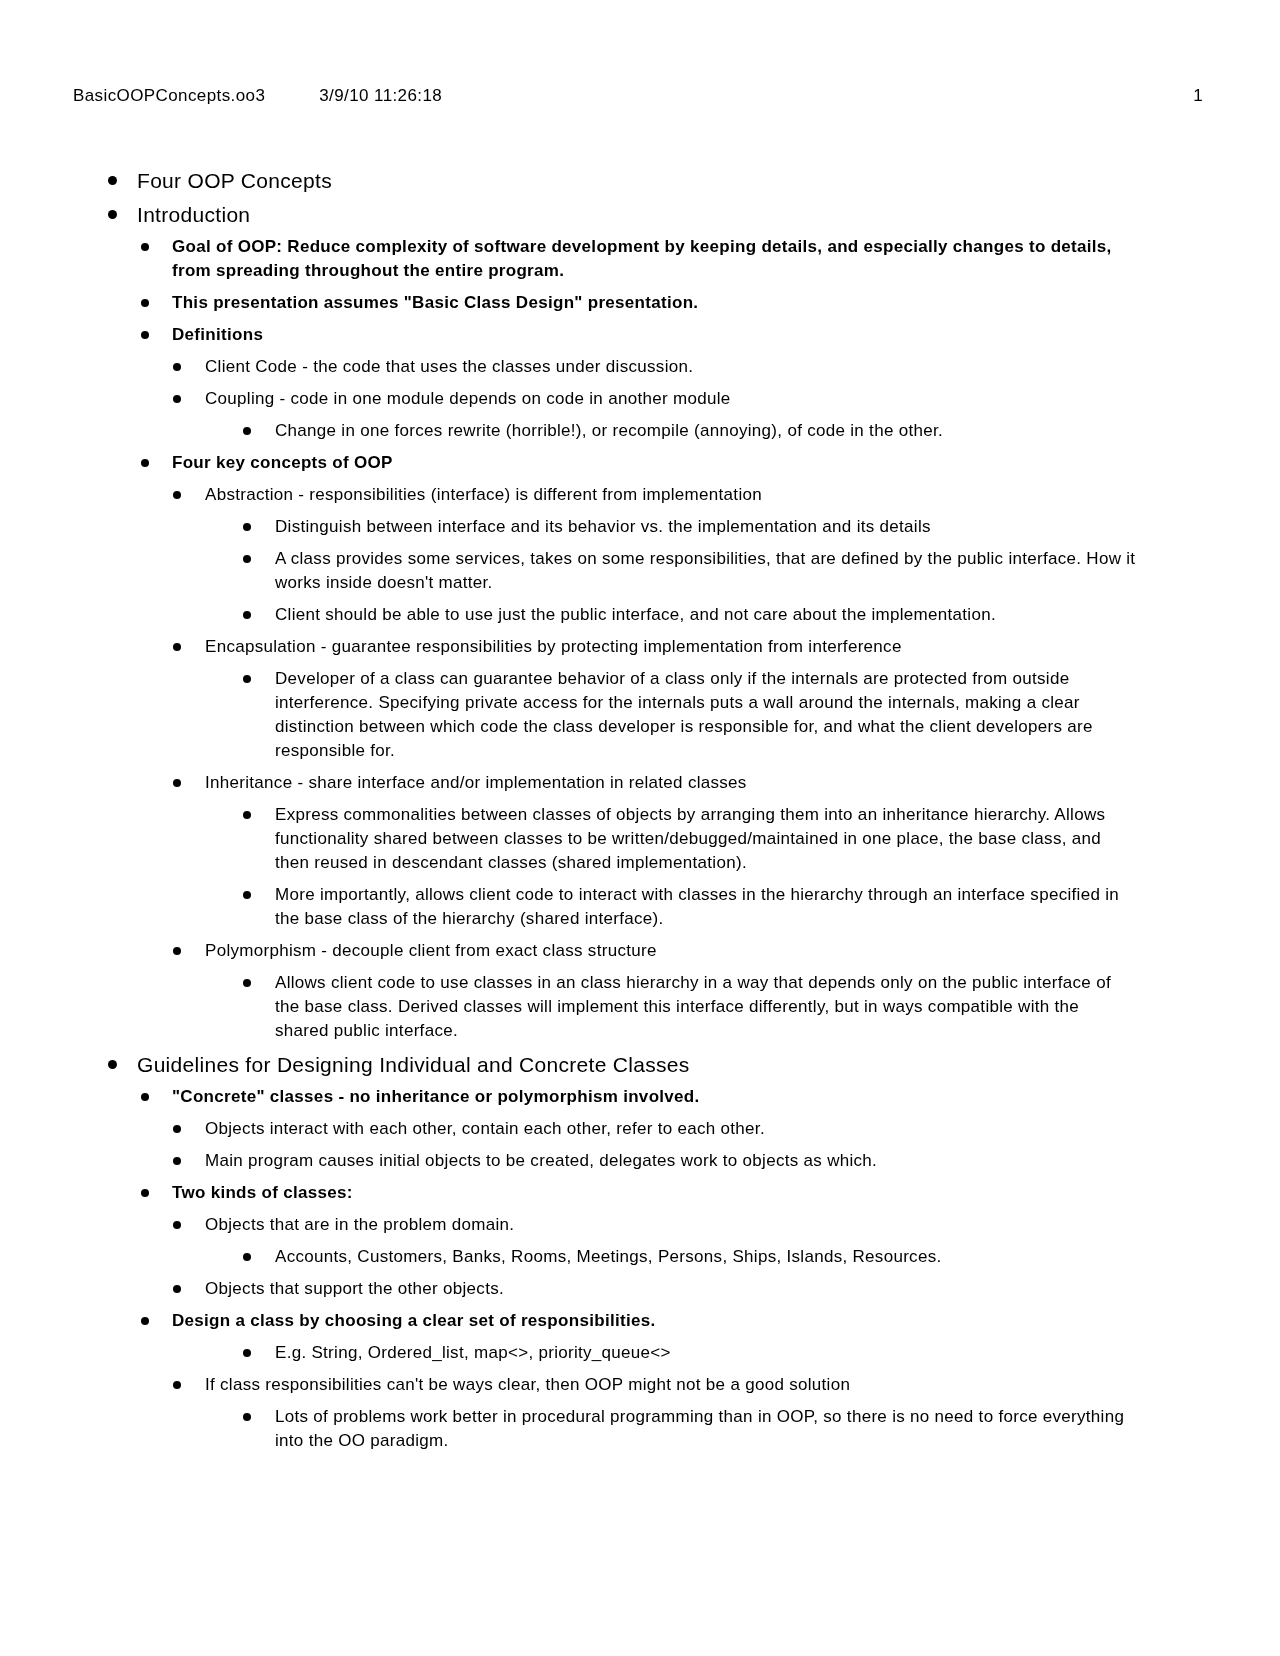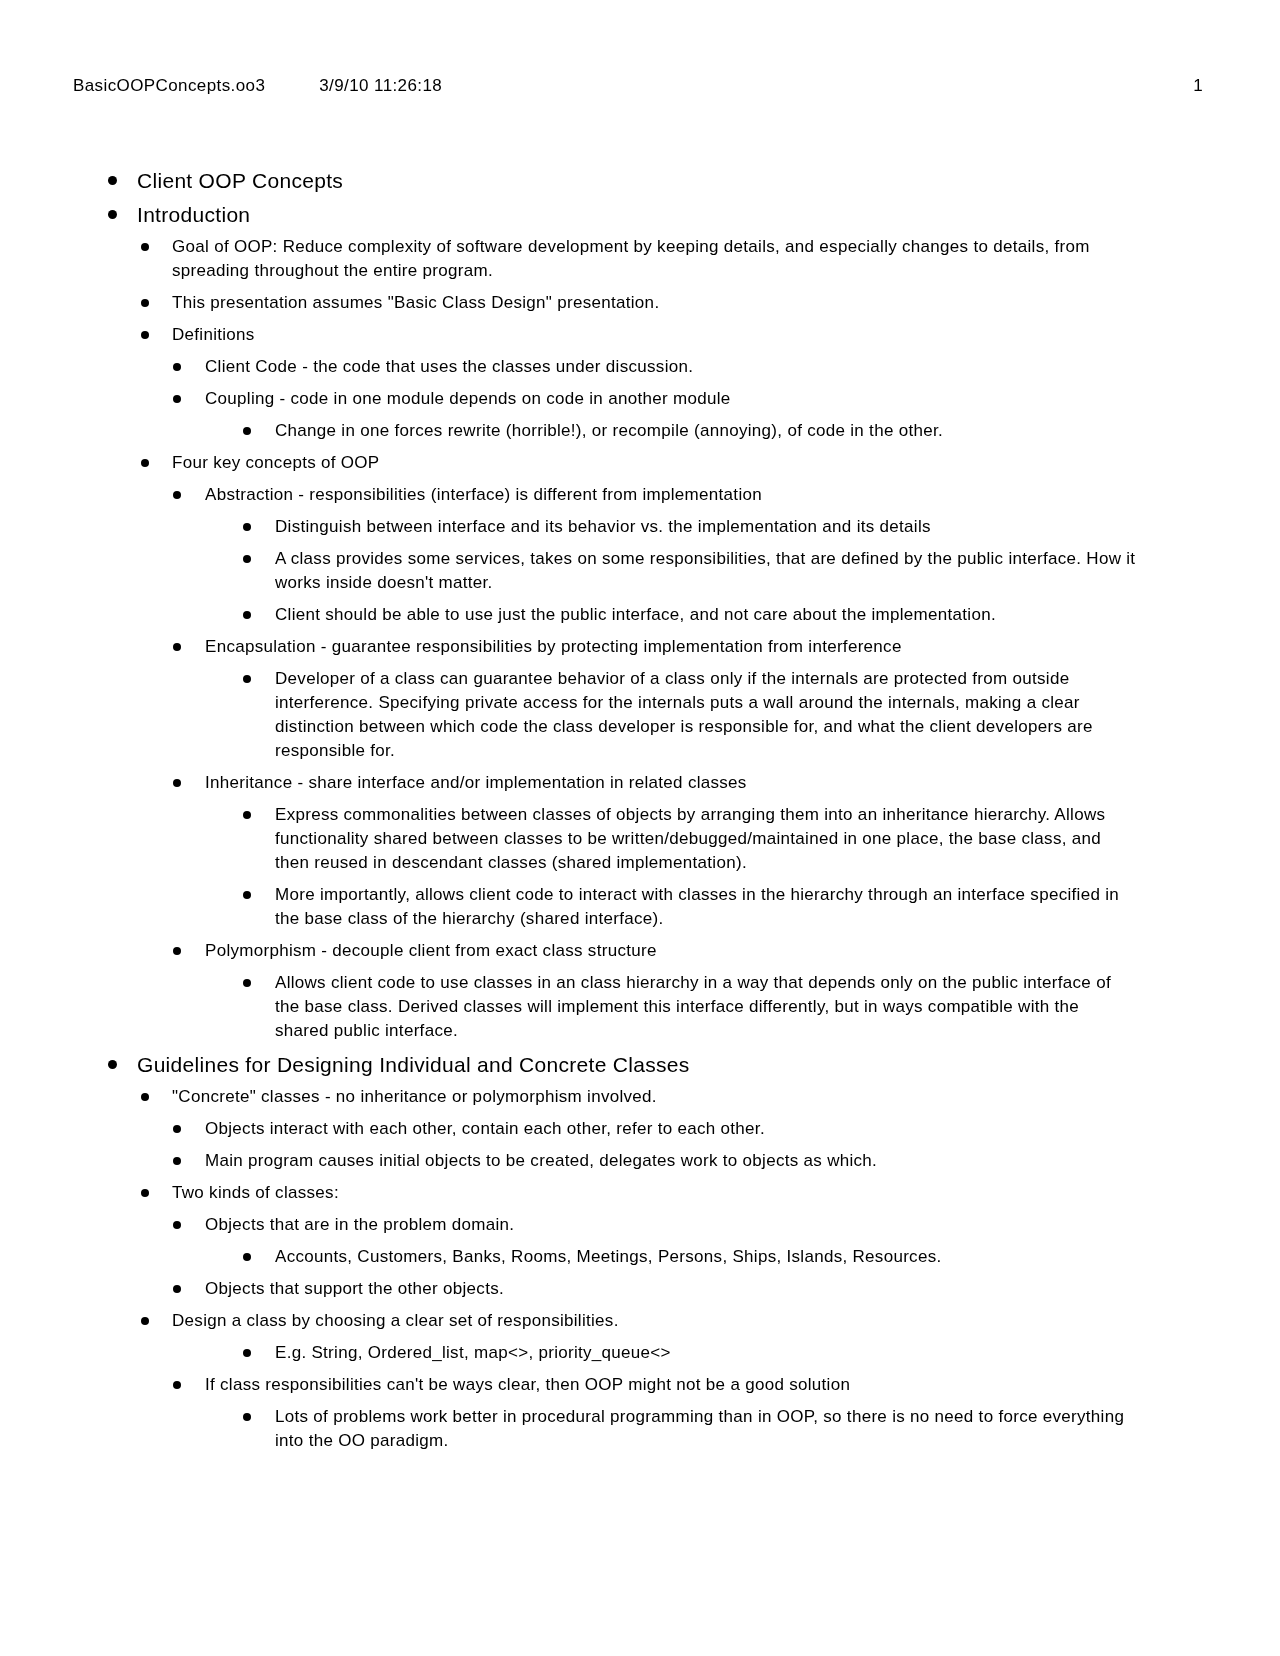--- a/index.html
+++ b/index.html
@@ -10,21 +10,21 @@
   body {
     width: 1280px;
     height: 1656px;
     position: relative;
     font-family: "Liberation Sans", sans-serif;
     color: #000000;
     overflow: hidden;
   }
   .page-header {
     position: absolute;
-    top: 76px;
+    top: 86px;
     left: 73px;
     right: 77px;
     display: flex;
     justify-content: space-between;
     align-items: baseline;
     font-size: 17px;
     letter-spacing: 0.4px;
     white-space: nowrap;
   }
   .header-left {
@@ -53,21 +53,21 @@
     top: 8px;
   }
   .l1 {
     font-size: 21px;
     line-height: 27px;
     padding-left: 137px;
     margin-bottom: 7px;
   }
   .l1 .bullet { left: 108px; width: 9px; height: 9px; top: 9px; }
   .l2 {
-    font-weight: normal;
+    font-weight: bold;
     padding-left: 172px;
   }
   .l2 .bullet { left: 141px; }
   .l3 {
     padding-left: 205px;
   }
   .l3 .bullet { left: 173px; }
   .l4 {
     padding-left: 239px;
     margin-left: 36px;
@@ -79,21 +79,21 @@
 
 <div class="page-header">
   <div class="header-left">
     <span>BasicOOPConcepts.oo3</span>
     <span>3/9/10 11:26:18</span>
   </div>
   <span>1</span>
 </div>
 
 <div class="outline">
-    <div class="row l1"><span class="bullet"></span><span class="txt">Client OOP Concepts</span></div>
+    <div class="row l1"><span class="bullet"></span><span class="txt">Four OOP Concepts</span></div>
     <div class="row l1"><span class="bullet"></span><span class="txt">Introduction</span></div>
     <div class="row l2"><span class="bullet"></span><span class="txt">Goal of OOP: Reduce complexity of software development by keeping details, and especially changes to details, from spreading throughout the entire program.</span></div>
     <div class="row l2"><span class="bullet"></span><span class="txt">This presentation assumes "Basic Class Design" presentation.</span></div>
     <div class="row l2"><span class="bullet"></span><span class="txt">Definitions</span></div>
     <div class="row l3"><span class="bullet"></span><span class="txt">Client Code - the code that uses the classes under discussion.</span></div>
     <div class="row l3"><span class="bullet"></span><span class="txt">Coupling - code in one module depends on code in another module</span></div>
     <div class="row l4"><span class="bullet"></span><span class="txt">Change in one forces rewrite (horrible!), or recompile (annoying), of code in the other.</span></div>
     <div class="row l2"><span class="bullet"></span><span class="txt">Four key concepts of OOP</span></div>
     <div class="row l3"><span class="bullet"></span><span class="txt">Abstraction - responsibilities (interface)  is different from implementation</span></div>
     <div class="row l4"><span class="bullet"></span><span class="txt">Distinguish between interface and its behavior vs. the implementation and its details</span></div>

